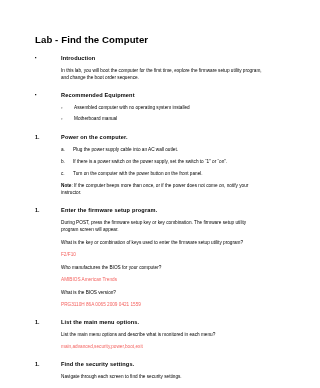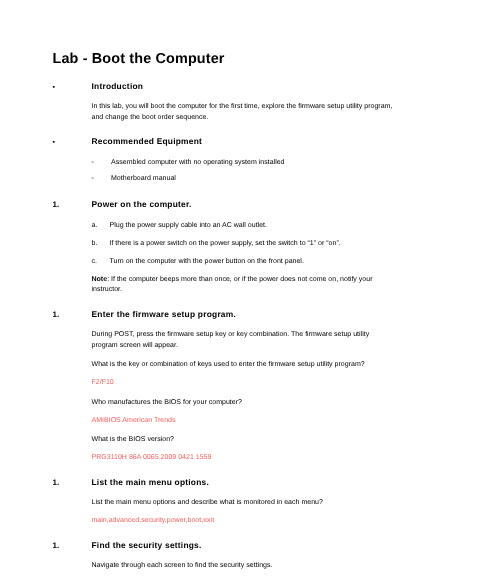--- a/index.html
+++ b/index.html
@@ -123,21 +123,21 @@
     line-height: 7px;
   }
   .spacer-sm { height: 4px; }
   .spacer-md { height: 7px; }
 </style>
 </head>
 <body>
 
 <div class="page">
 
-  <h1 class="doc-title">Lab - Boot the Computer</h1>
+  <h1 class="doc-title">Lab - Find the Computer</h1>
 
   <div class="sec-head">
     <span class="marker">▪</span>
     <span class="label">Introduction</span>
   </div>
   <p class="para">In this lab, you will boot the computer for the first time, explore the firmware setup utility program, and change the boot order sequence.</p>
 
   <div class="spacer-sm"></div>
 
   <div class="sec-head">

